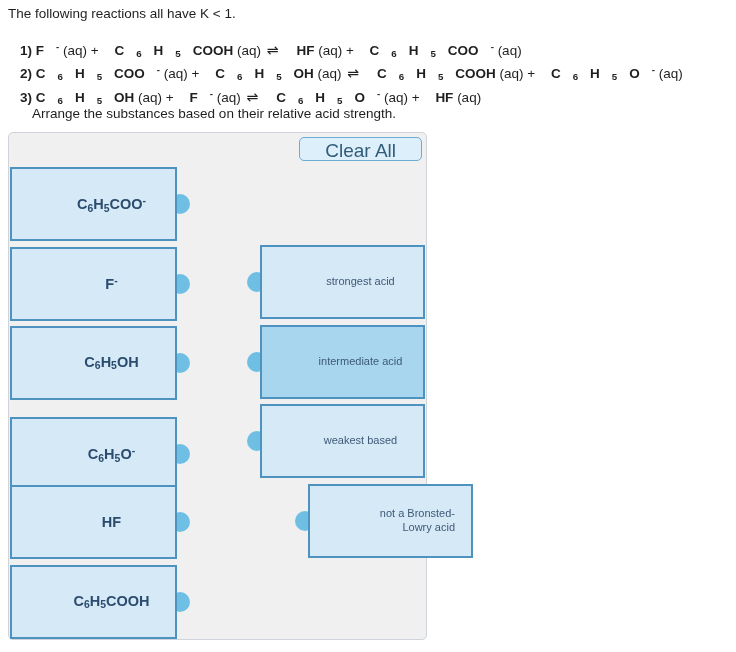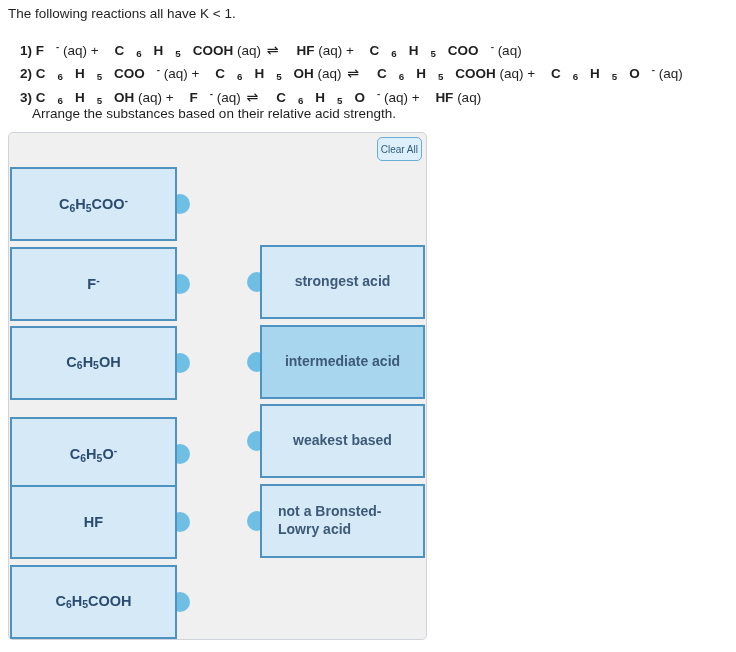--- a/index.html
+++ b/index.html
@@ -18,42 +18,42 @@
   .reaction{font-size:13.5px;line-height:16.5px;white-space:nowrap;}
   .bold{font-weight:700;margin-left:12px;}
   .fsub{font-size:72%;vertical-align:-0.22em;}
   .fsup{font-size:72%;vertical-align:0.5em;}
   .arrow{padding:0 2px;font-size:1.05em;}
   .instruction{position:absolute;left:8px;top:106px;font-size:13.5px;margin-left:24px;}
 
   .panel{position:absolute;left:8px;top:132px;width:419px;height:508px;
          background:var(--panel-bg);border:1px solid var(--panel-border);
          border-radius:5px;box-sizing:border-box;}
-  .clear-all{position:absolute;top:4px;right:4px;height:24px;padding:2px 3px;
+  .clear-all{position:absolute;top:4px;right:4px;height:24px;padding:2px 25px;
          background:var(--button-bg);border:1.5px solid var(--button-border);
-         border-radius:5px;color:var(--button-text);font-size:10px;
+         border-radius:5px;color:var(--button-text);font-size:19px;
          font-family:inherit;cursor:pointer;}
 
   .drag-item{position:absolute;left:1px;width:167px;height:74px;}
   .target-slot{position:absolute;left:251px;width:165px;height:74px;}
   .face{position:absolute;inset:0;z-index:1;background:var(--box-fill);
         border:2px solid var(--box-border);box-sizing:border-box;
-        display:flex;align-items:center;justify-content:center;}
+        display:flex;align-items:center;justify-content:center;padding-left:36px;}
   .highlighted .face{background:var(--box-fill-highlight);}
   .dot{position:absolute;top:50%;transform:translateY(-50%);width:20px;height:20px;
        border-radius:50%;background:var(--dot);z-index:0;}
   .drag-item .dot{right:-13px;}
   .target-slot .dot{left:-13px;}
   .drag-label{font-weight:700;font-size:14.5px;color:var(--formula-text);white-space:nowrap;}
-  .target-label{font-size:14px;color:var(--target-text);text-align:left;
-        line-height:1.25;padding:0 16px;font-weight:bold;}
+  .target-label{font-size:11px;color:var(--target-text);text-align:right;
+        line-height:1.25;padding:0 16px;}
 
   .d1{top:34px;} .d2{top:113.5px;} .d3{top:193px;}
   .d4{top:284px;} .d5{top:352px;} .d6{top:431.5px;}
-  .t1{top:112px;} .t2{top:191.5px;} .t3{top:271px;} .t4{top:350.5px;}
+  .t1{top:112px;} .t2{top:191.5px;} .t3{top:271px;} .t4{top:350.5px;margin-left:48px;}
 </style>
 </head>
 <body>
 
 <div class="page">
 
   <div class="intro">The following reactions all have K &lt; 1.</div>
 
   <div class="reactions">
     <div class="reaction"><span class="bold">1) F</span><span class="bold fsup">-</span><span> (aq) + </span><span class="bold">C</span><span class="bold fsub">6</span><span class="bold">H</span><span class="bold fsub">5</span><span class="bold">COOH</span><span> (aq) </span><span class="arrow">⇌</span><span> </span><span class="bold">HF</span><span> (aq) + </span><span class="bold">C</span><span class="bold fsub">6</span><span class="bold">H</span><span class="bold fsub">5</span><span class="bold">COO</span><span class="bold fsup">-</span><span> (aq)</span></div>

